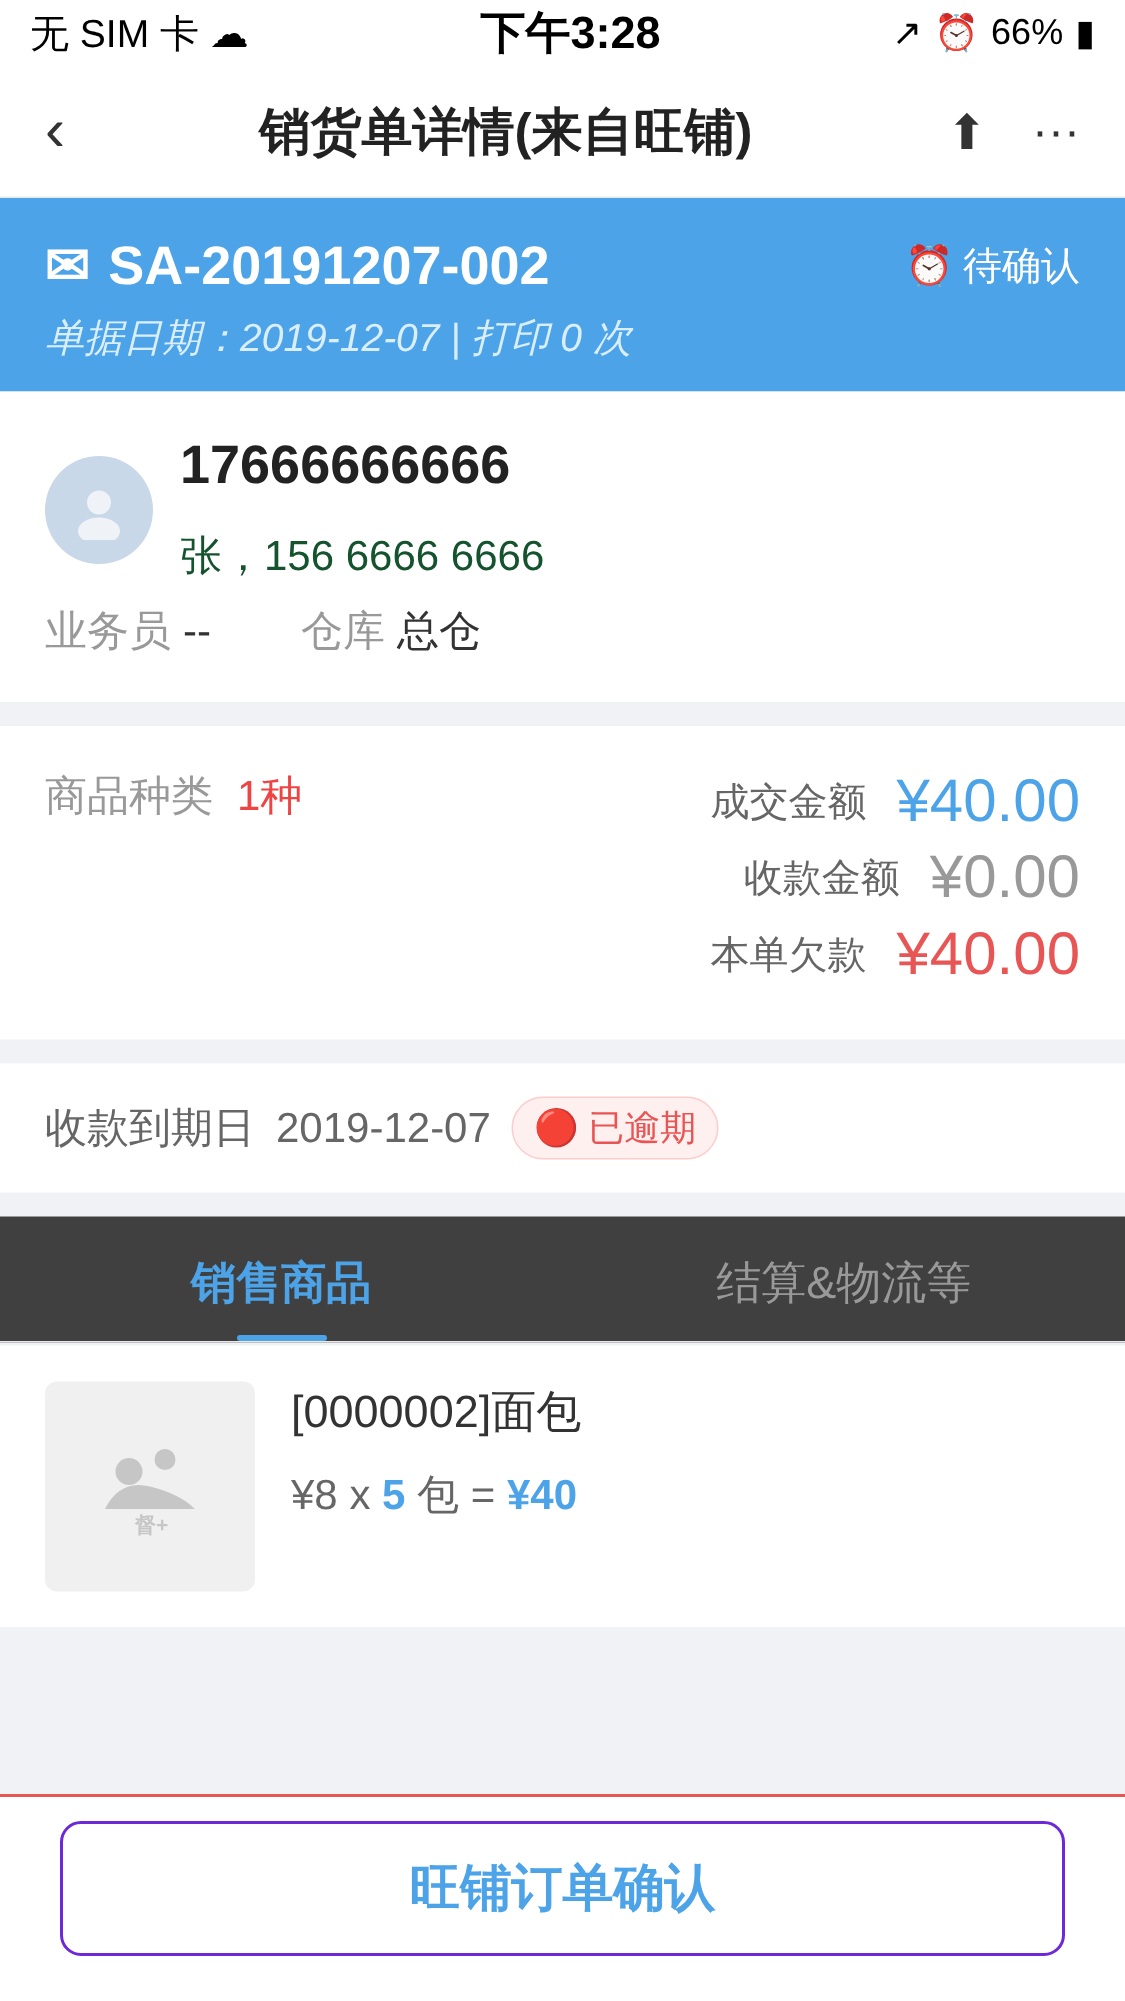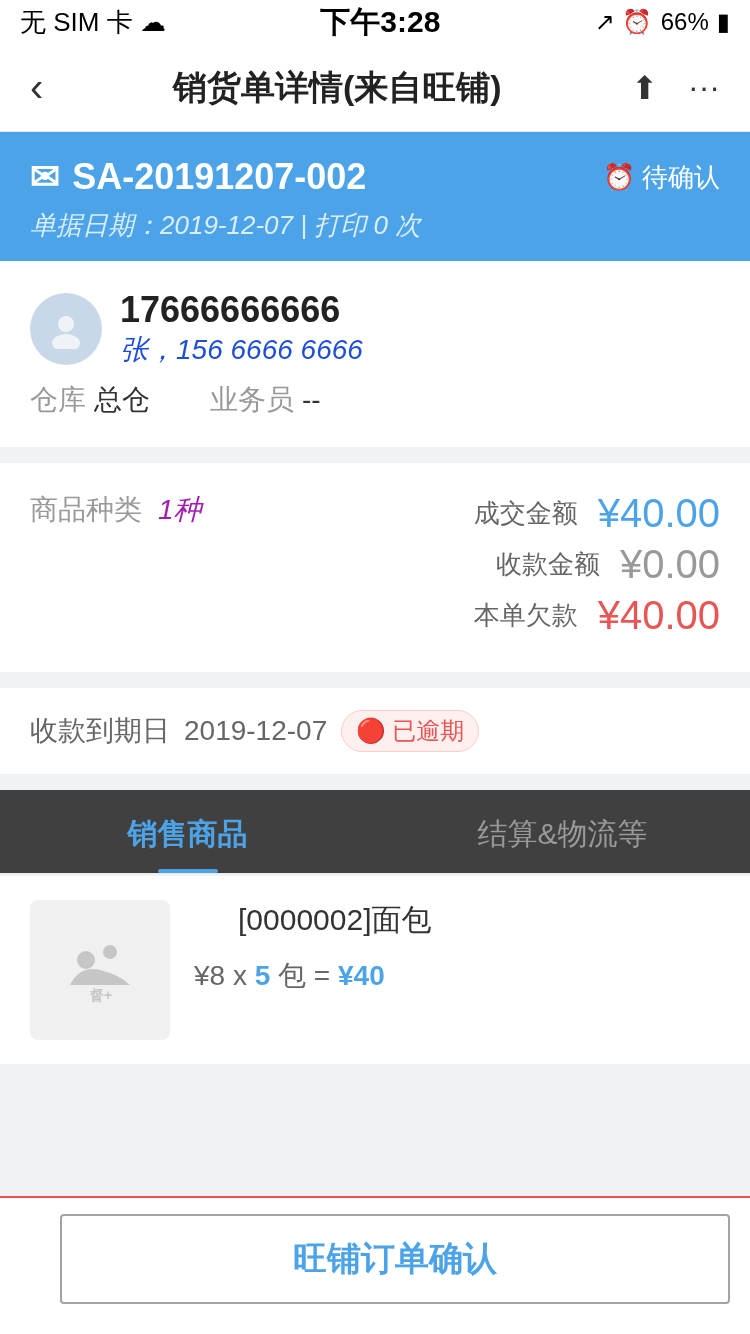--- a/index.html
+++ b/index.html
@@ -98,23 +98,22 @@
       color: #fff;
       flex-shrink: 0;
     }
     .customer-name {
       font-size: 36px;
       font-weight: 600;
       color: #222;
     }
     .customer-sub {
       font-size: 28px;
-      color: #1d4ed8;
-      margin-top: 0;
-      font-style: italic;
+      color: #14532d;
+      margin-top: 21px;
     }
     .customer-meta {
       display: flex;
       gap: 60px;
       margin-top: 10px;
       font-size: 28px;
       color: #666;
     }
     .meta-item { display: flex; align-items: center; gap: 8px; }
     .meta-label { color: #999; }
@@ -126,21 +125,21 @@
       padding: 28px 30px;
       border-bottom: 16px solid #f0f2f5;
     }
     .summary-row {
       display: flex;
       justify-content: space-between;
       align-items: flex-start;
     }
     .summary-left { display: flex; align-items: center; gap: 16px; font-size: 28px; color: #666; }
     .summary-label { color: #999; }
-    .summary-count { color: #a21caf; font-weight: 500; font-style: italic; }
+    .summary-count { color: #ef4444; font-weight: 500; }
     .summary-right { text-align: right; }
     .summary-amount-row {
       display: flex;
       justify-content: flex-end;
       align-items: center;
       gap: 20px;
       margin-bottom: 6px;
       font-size: 26px;
     }
     .amount-label { color: #666; }
@@ -220,21 +219,21 @@
       background: #f0f0f0;
       border-radius: 8px;
       display: flex;
       align-items: center;
       justify-content: center;
       flex-shrink: 0;
       overflow: hidden;
     }
     .product-thumb svg { width: 80px; height: 80px; opacity: 0.4; }
     .product-info { flex: 1; }
-    .product-name { font-size: 30px; color: #333; font-weight: 500; margin-bottom: 16px; margin-left: 44px; }
+    .product-name { font-size: 30px; color: #333; font-weight: 500; margin-bottom: 16px; }
     .product-price-row { font-size: 28px; color: #666; }
     .price-qty { color: #4da3e8; font-weight: 600; }
     .price-total { color: #4da3e8; font-weight: 700; }
 
     
     .bottom-space {
       height: 200px;
       background: #f0f2f5;
     }
 
@@ -244,30 +243,29 @@
       bottom: 0;
       width: 750px;
       background: #fff;
       padding: 16px 40px 30px;
       border-top: 2px solid #e85555;
     }
     .confirm-btn {
       width: 100%;
       height: 90px;
       background: #fff;
-      border: 2px solid #a3a3a3;
-      border-radius: 4px;
+      border: 2px solid #6d28d9;
+      border-radius: 14px;
       font-size: 34px;
       font-weight: 600;
       color: #4da3e8;
       display: flex;
       align-items: center;
       justify-content: center;
       cursor: pointer;
-      margin-left: 20px;
     }
   </style>
 </head>
 <body>
 
 <div class="status-bar">
   <div class="status-left">
     <span>无 SIM 卡 ☁</span>
   </div>
   <div class="status-center">下午3:28</div>
@@ -310,26 +308,26 @@
         <ellipse cx="20" cy="34" rx="14" ry="9" fill="#fff" opacity="0.7"></ellipse>
       </svg>
     </div>
     <div>
       <div class="customer-name">17666666666</div>
       <div class="customer-sub">张，156 6666 6666</div>
     </div>
   </div>
   <div class="customer-meta">
     <div class="meta-item">
+      <span class="meta-label">业务员</span>
+      <span class="meta-value">--</span>
+    </div>
+    <div class="meta-item">
       <span class="meta-label">仓库</span>
       <span class="meta-value">总仓</span>
-    </div>
-    <div class="meta-item">
-      <span class="meta-label">业务员</span>
-      <span class="meta-value">--</span>
     </div>
   </div>
 </div>
 
 <div class="summary-section">
   <div class="summary-row">
     <div class="summary-left">
       <span class="summary-label">商品种类</span>
       <span class="summary-count">1种</span>
     </div>

